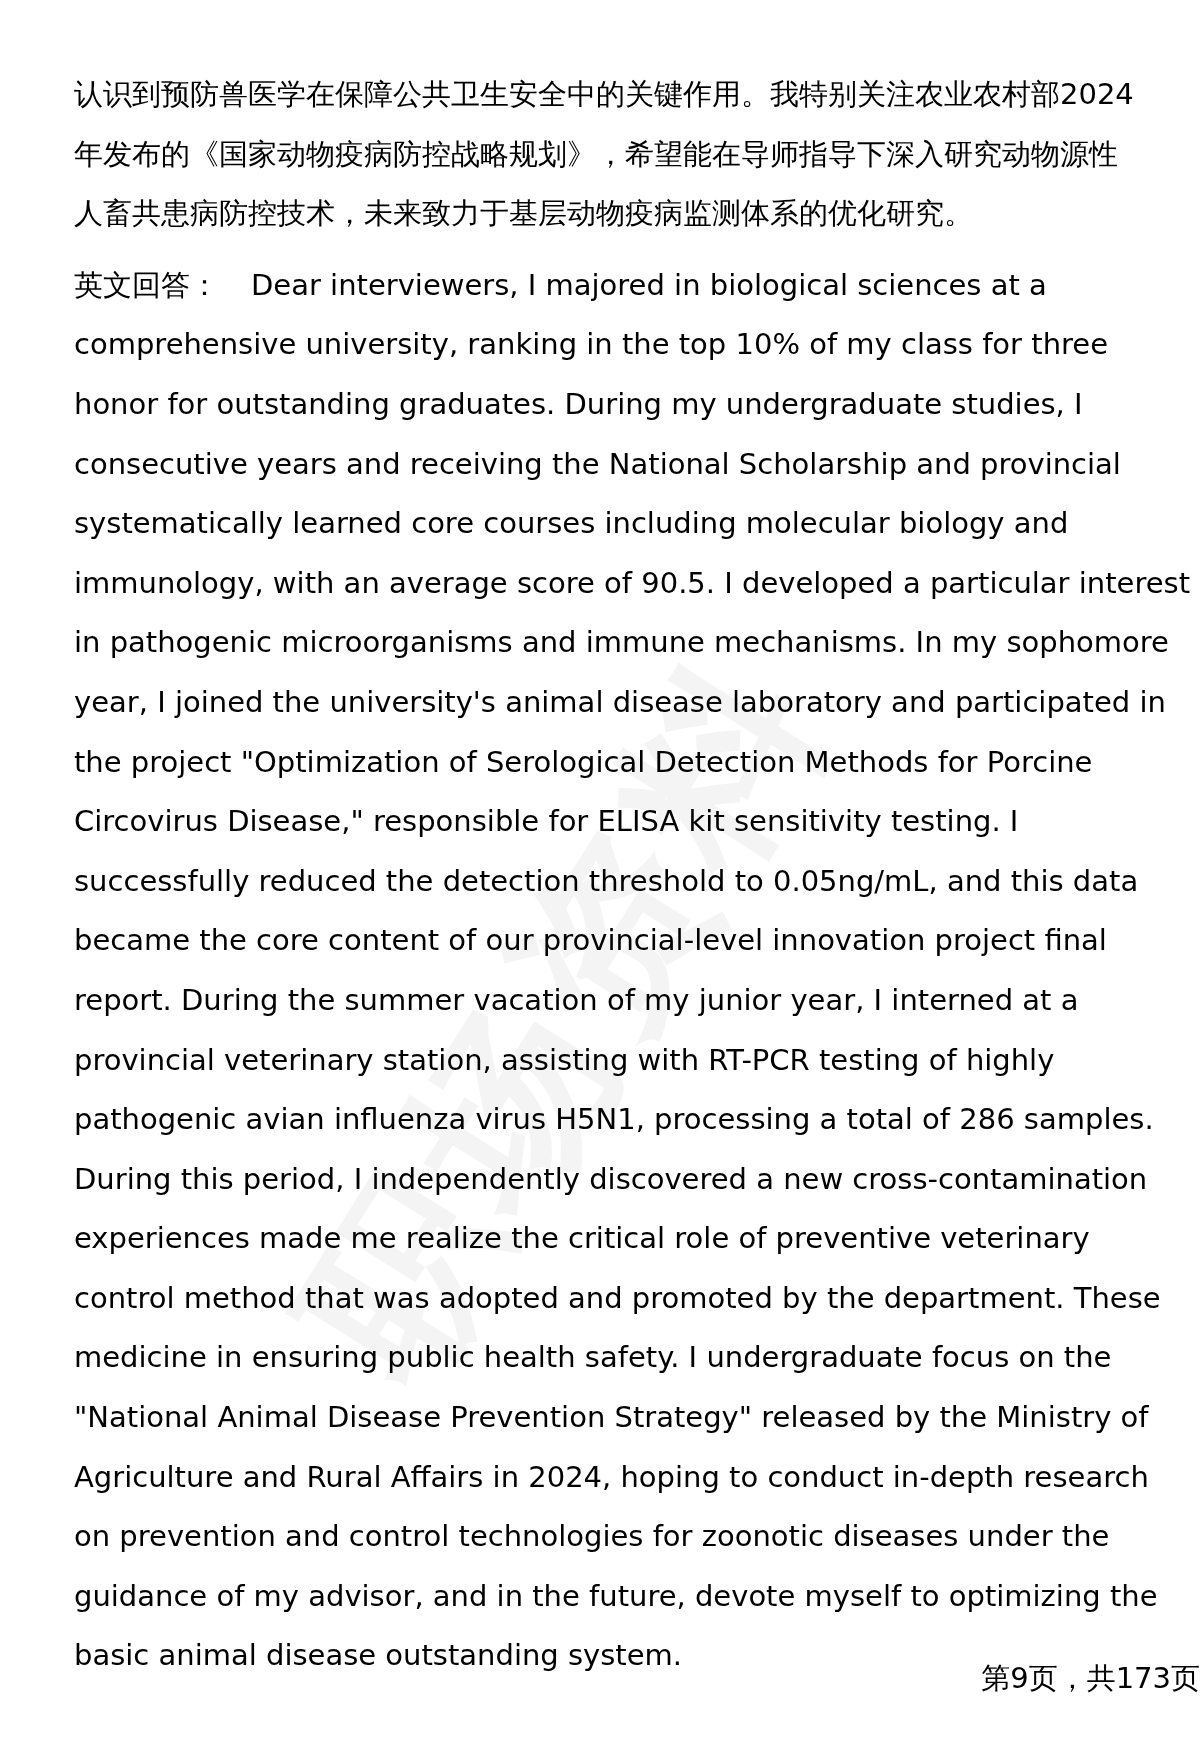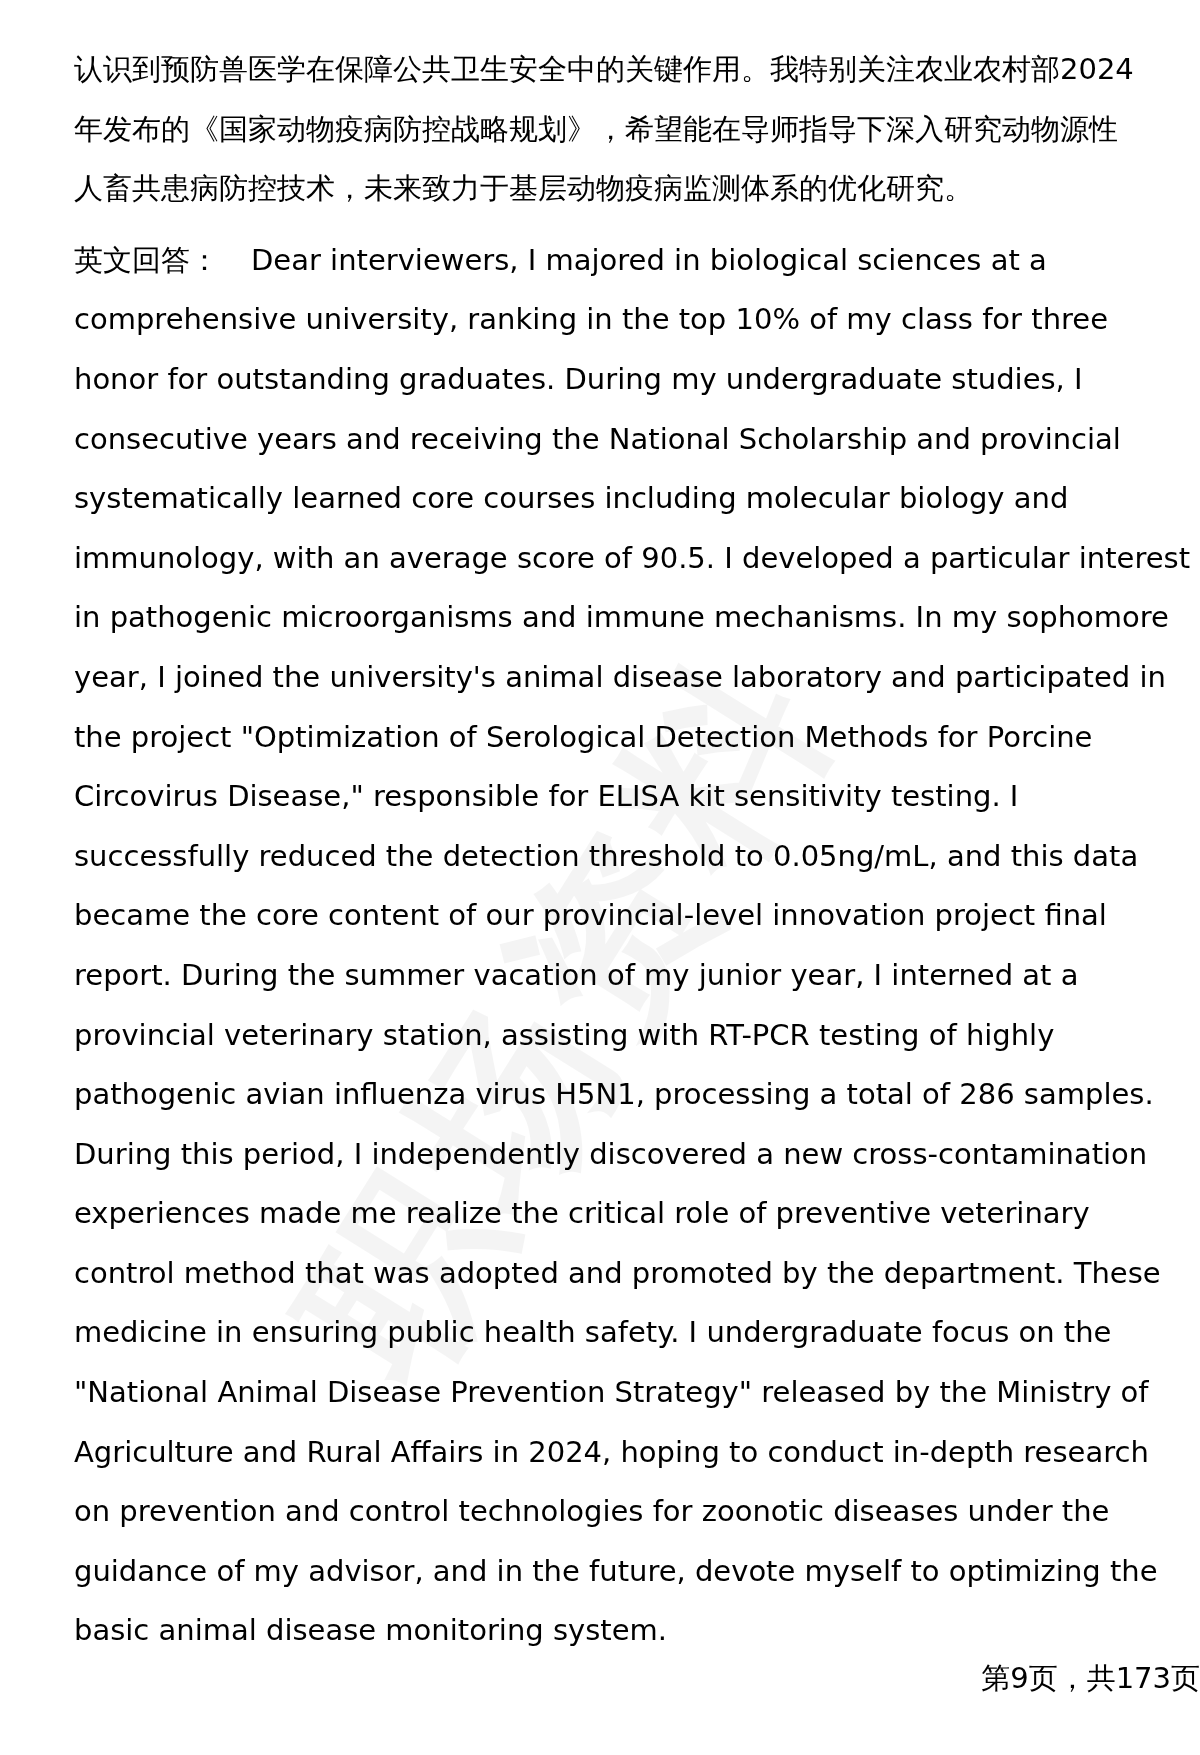--- a/index.html
+++ b/index.html
@@ -37,21 +37,21 @@
       white-space: nowrap;
       pointer-events: none;
       z-index: 0;
       font-family: "DejaVu Sans", sans-serif;
       top: 860px;
       left: 120px;
     }
     .content {
       position: absolute;
       left: 74px;
-      top: 39px;
+      top: 64px;
       width: 1090px;
       z-index: 1;
     }
     .para {
       margin: 0;
       font-size: 29px;
       line-height: 60px;
       letter-spacing: 0px;
       word-break: normal;
     }
@@ -115,18 +115,18 @@
       <span class="line">provincial veterinary station, assisting with RT-PCR testing of highly</span>
       <span class="line">pathogenic avian influenza virus H5N1, processing a total of 286 samples.</span>
       <span class="line">During this period, I independently discovered a new cross-contamination</span>
       <span class="line">experiences made me realize the critical role of preventive veterinary</span>
       <span class="line">control method that was adopted and promoted by the department. These</span>
       <span class="line">medicine in ensuring public health safety. I undergraduate focus on the</span>
       <span class="line">"National Animal Disease Prevention Strategy" released by the Ministry of</span>
       <span class="line">Agriculture and Rural Affairs in 2024, hoping to conduct in-depth research</span>
       <span class="line">on prevention and control technologies for zoonotic diseases under the</span>
       <span class="line">guidance of my advisor, and in the future, devote myself to optimizing the</span>
-      <span class="line">basic animal disease monitoring system.</span>
+      <span class="line">basic animal disease outstanding system.</span>
     </p>
   </div>
 
   <div class="footer">第9页，共173页</div>
 </div>
 
 </body></html>

